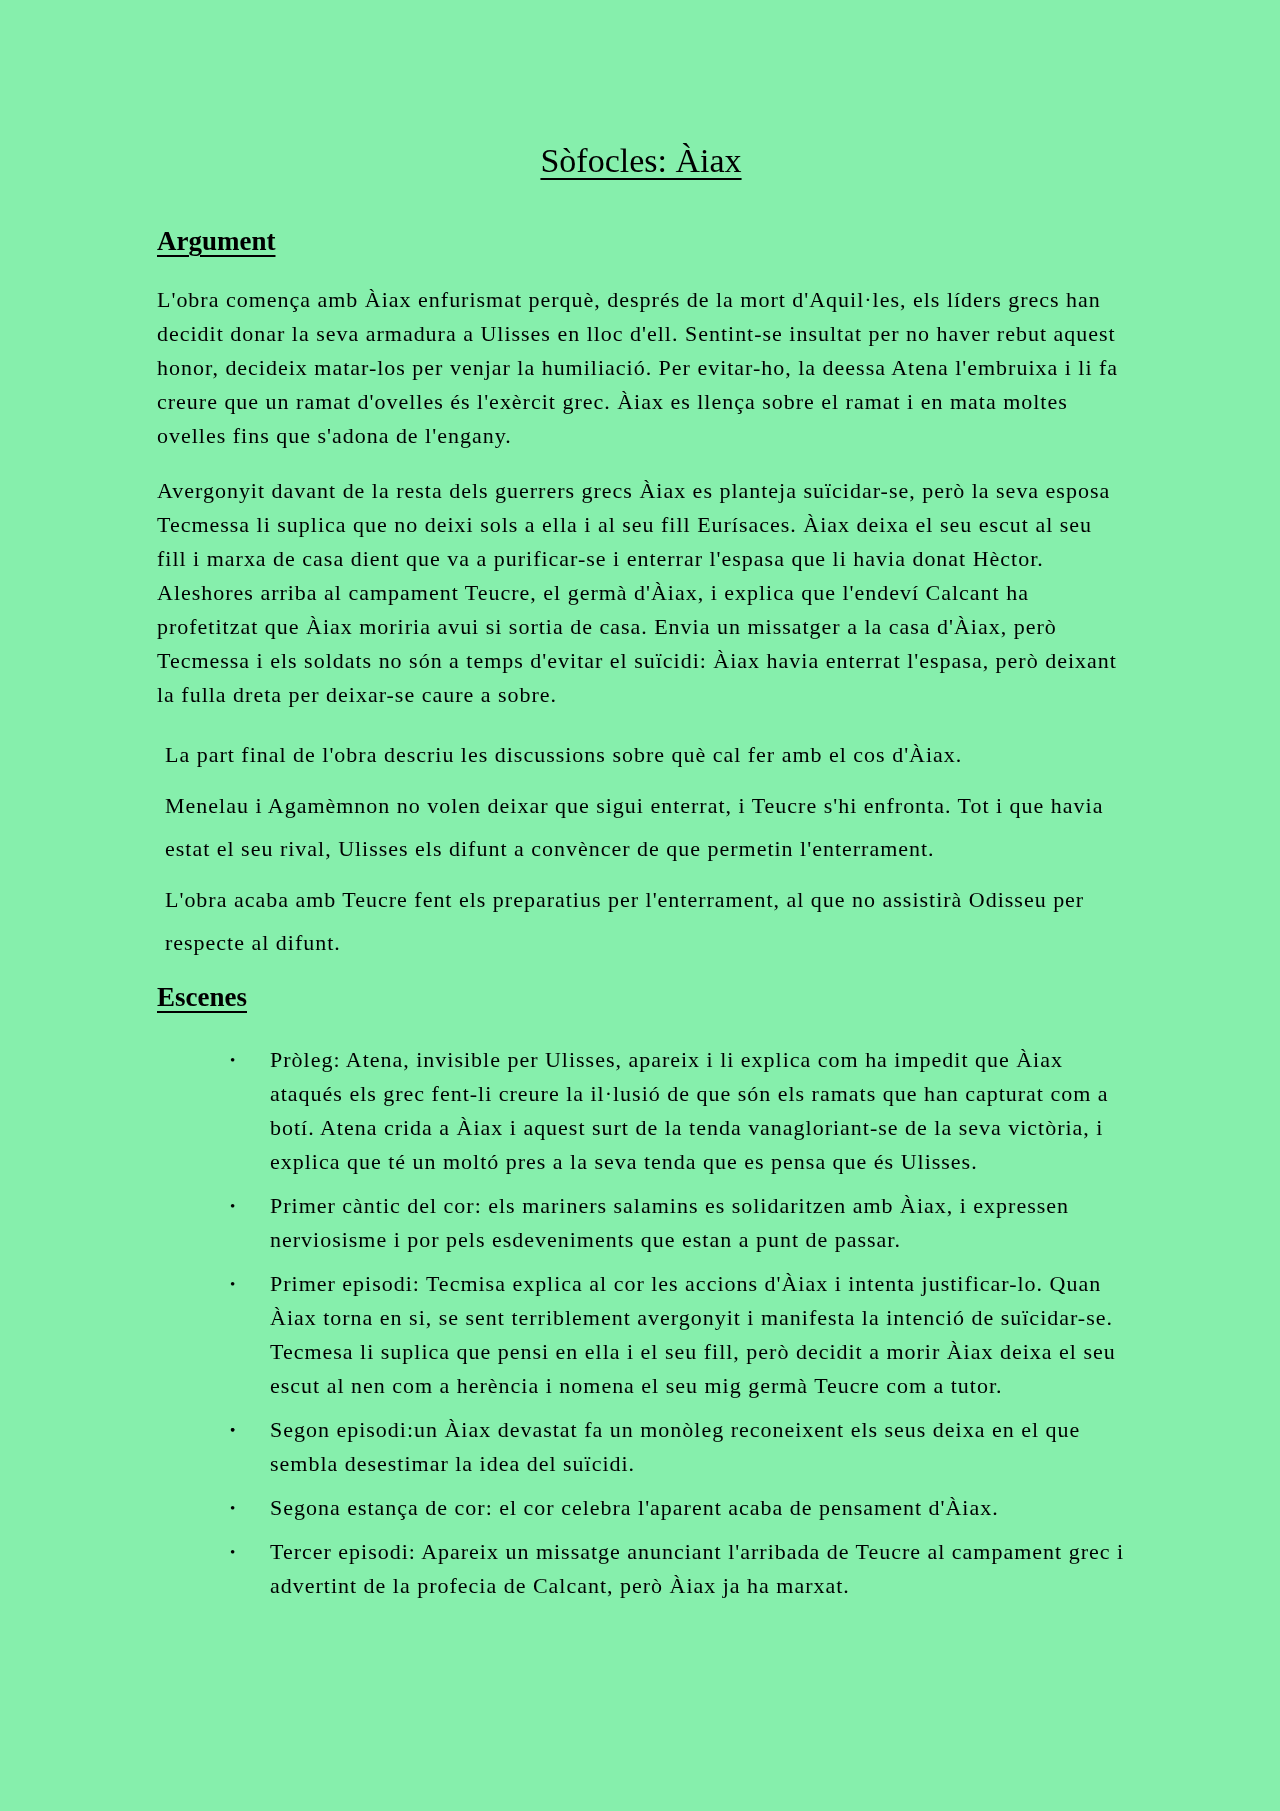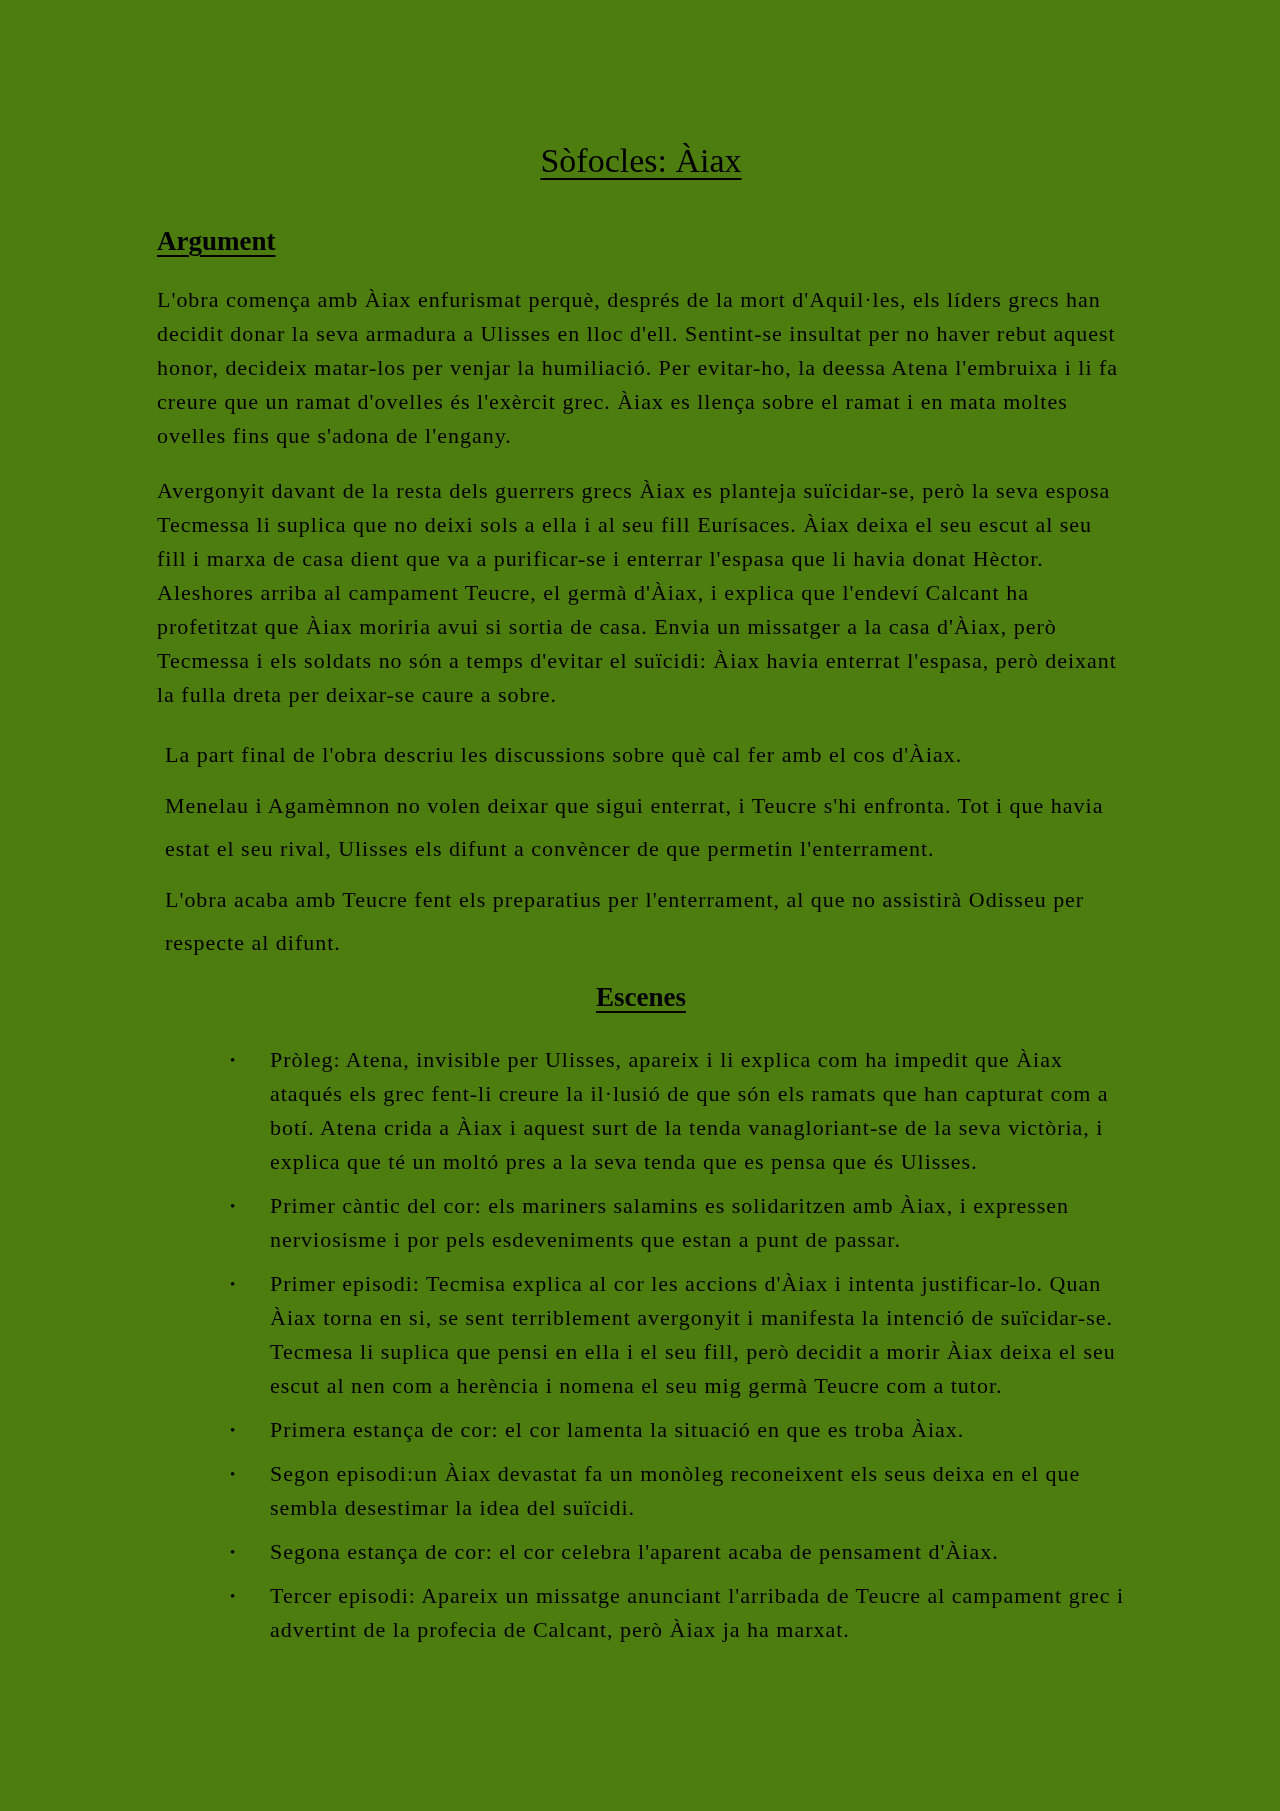--- a/index.html
+++ b/index.html
@@ -12,21 +12,21 @@
       background: #ffffff;
       color: #000000;
       font-family: "Liberation Serif", "DejaVu Serif", serif;
       overflow: hidden;
     }
     .page {
       box-sizing: border-box;
       width: 1280px;
       height: 1811px;
       padding: 140px 155px 0 157px;
-      background: #4d7c0f;
+      background: #86efac;
     }
     h1.doc-title {
       font-weight: 400;
       font-size: 34px;
       line-height: 42px;
       margin: 0 0 44px 0;
       text-align: center;
       text-decoration: underline;
       text-decoration-thickness: 2px;
       text-underline-offset: 6px;
@@ -35,21 +35,20 @@
       font-weight: 700;
       font-size: 27px;
       line-height: 31px;
       margin: 0 0 26px 0;
       text-decoration: underline;
       text-decoration-thickness: 2px;
       text-underline-offset: 5px;
     }
     h2.section-heading.escenes {
       margin: 18px 0 30px 0;
-      text-align: center;
     }
     p.body {
       font-size: 22px;
       line-height: 34px;
       margin: 0 0 21px 0;
       letter-spacing: 0.045em;
     }
     p.loose {
       font-size: 22px;
       line-height: 43px;
@@ -105,21 +104,20 @@
       <span class="item-text">Primer càntic del cor: els mariners salamins es solidaritzen amb Àiax, i expressen nerviosisme i por pels esdeveniments que estan a punt de passar.</span>
     </div>
 
     <div class="list-item">
       <span class="bullet">•</span>
       <span class="item-text">Primer episodi: Tecmisa explica al cor les accions d'Àiax i intenta justificar-lo. Quan Àiax torna en si, se sent terriblement avergonyit i manifesta la intenció de suïcidar-se. Tecmesa li suplica que pensi en ella i el seu fill, però decidit a morir Àiax deixa el seu escut al nen com a herència i nomena el seu mig germà Teucre com a tutor.</span>
     </div>
 
     <div class="list-item">
       <span class="bullet">•</span>
-      <span class="item-text">Primera estança de cor: el cor lamenta la situació en que es troba Àiax.</span>
     </div>
 
     <div class="list-item">
       <span class="bullet">•</span>
       <span class="item-text">Segon episodi:un Àiax devastat fa un monòleg reconeixent els seus deixa en el que sembla desestimar la idea del suïcidi.</span>
     </div>
 
     <div class="list-item">
       <span class="bullet">•</span>
       <span class="item-text">Segona estança de cor: el cor celebra l'aparent acaba de pensament d'Àiax.</span>

